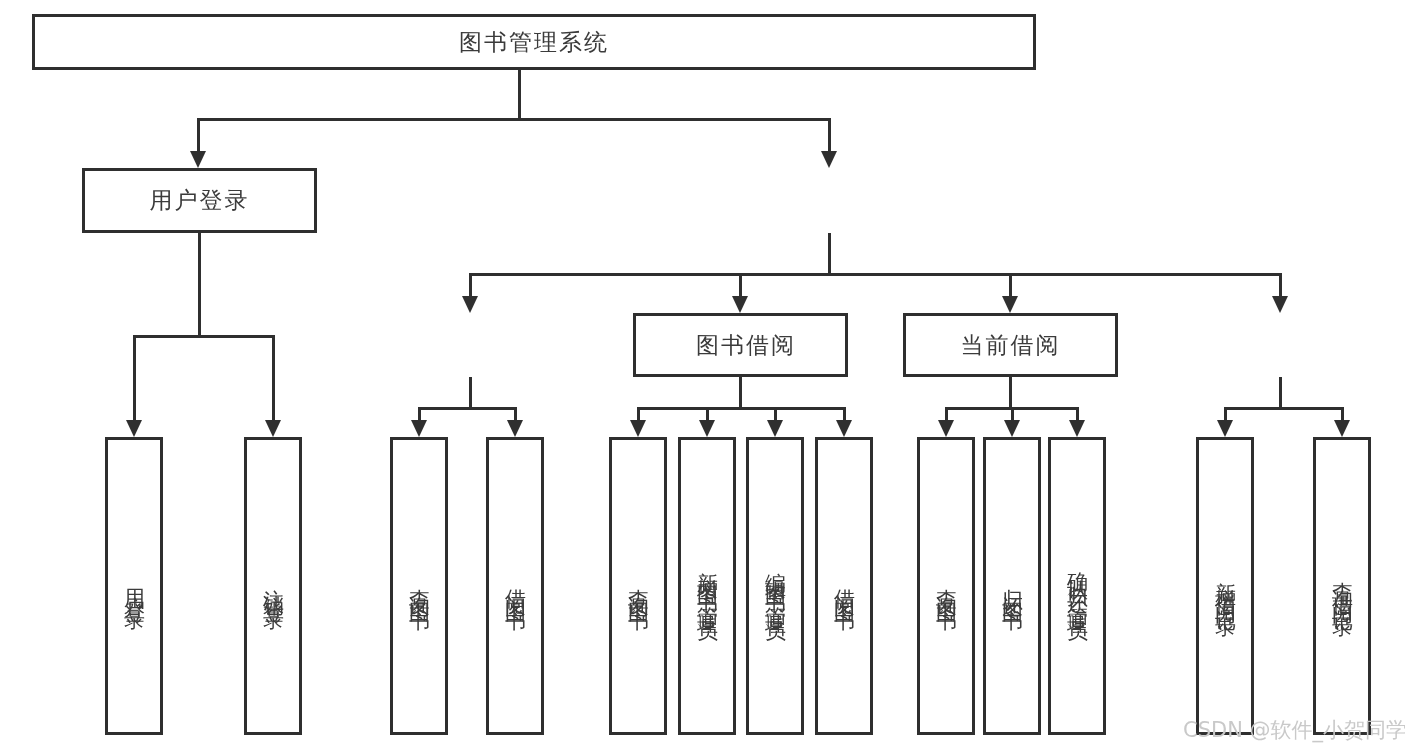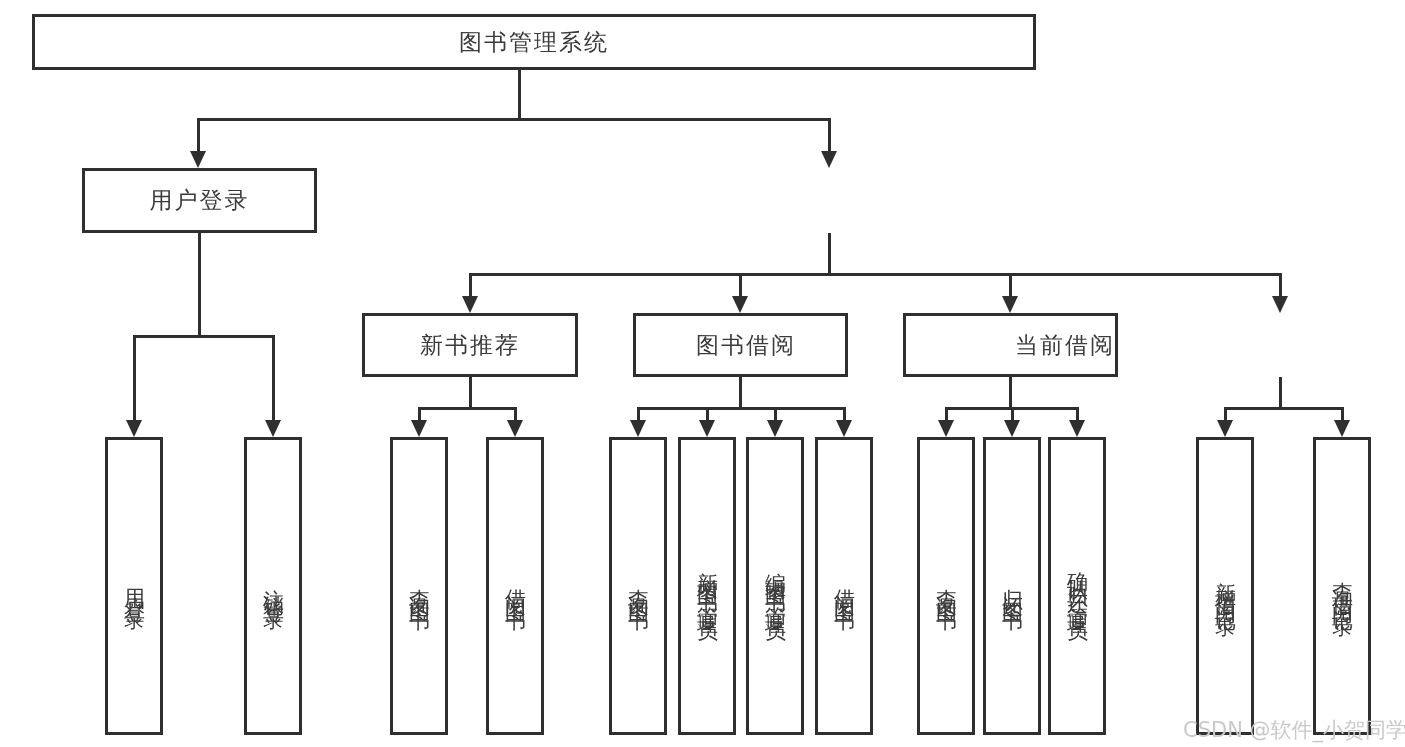--- a/index.html
+++ b/index.html
@@ -101,27 +101,24 @@
   <div class="hline" style="left:469px; top:273px; width:813px;"></div>
   <div class="vline" style="left:469px; top:273px; height:23px;"></div>
   <div class="ahead" style="left:462px; top:296px;"></div>
   <div class="vline" style="left:739px; top:273px; height:23px;"></div>
   <div class="ahead" style="left:732px; top:296px;"></div>
   <div class="vline" style="left:1009px; top:273px; height:23px;"></div>
   <div class="ahead" style="left:1002px; top:296px;"></div>
   <div class="vline" style="left:1279px; top:273px; height:23px;"></div>
   <div class="ahead" style="left:1272px; top:296px;"></div>
 
-  <div class="box" style="left:362px; top:313px; width:216px; height:64px;">
-    <span class="hlabel">新书推荐</span>
-  </div>
   <div class="box" style="left:633px; top:313px; width:215px; height:64px;padding-left:11px;">
     <span class="hlabel">图书借阅</span>
   </div>
-  <div class="box" style="left:903px; top:313px; width:215px; height:64px;justify-content:flex-end;">
+  <div class="box" style="left:903px; top:313px; width:215px; height:64px;">
     <span class="hlabel">当前借阅</span>
   </div>
 
   <div class="vline" style="left:469px; top:377px; height:30px;"></div>
   <div class="hline" style="left:418px; top:407px; width:99px;"></div>
   <div class="vline" style="left:418px; top:407px; height:13px;"></div>
   <div class="ahead" style="left:411px; top:420px;"></div>
   <div class="vline" style="left:514px; top:407px; height:13px;"></div>
   <div class="ahead" style="left:507px; top:420px;"></div>
 

